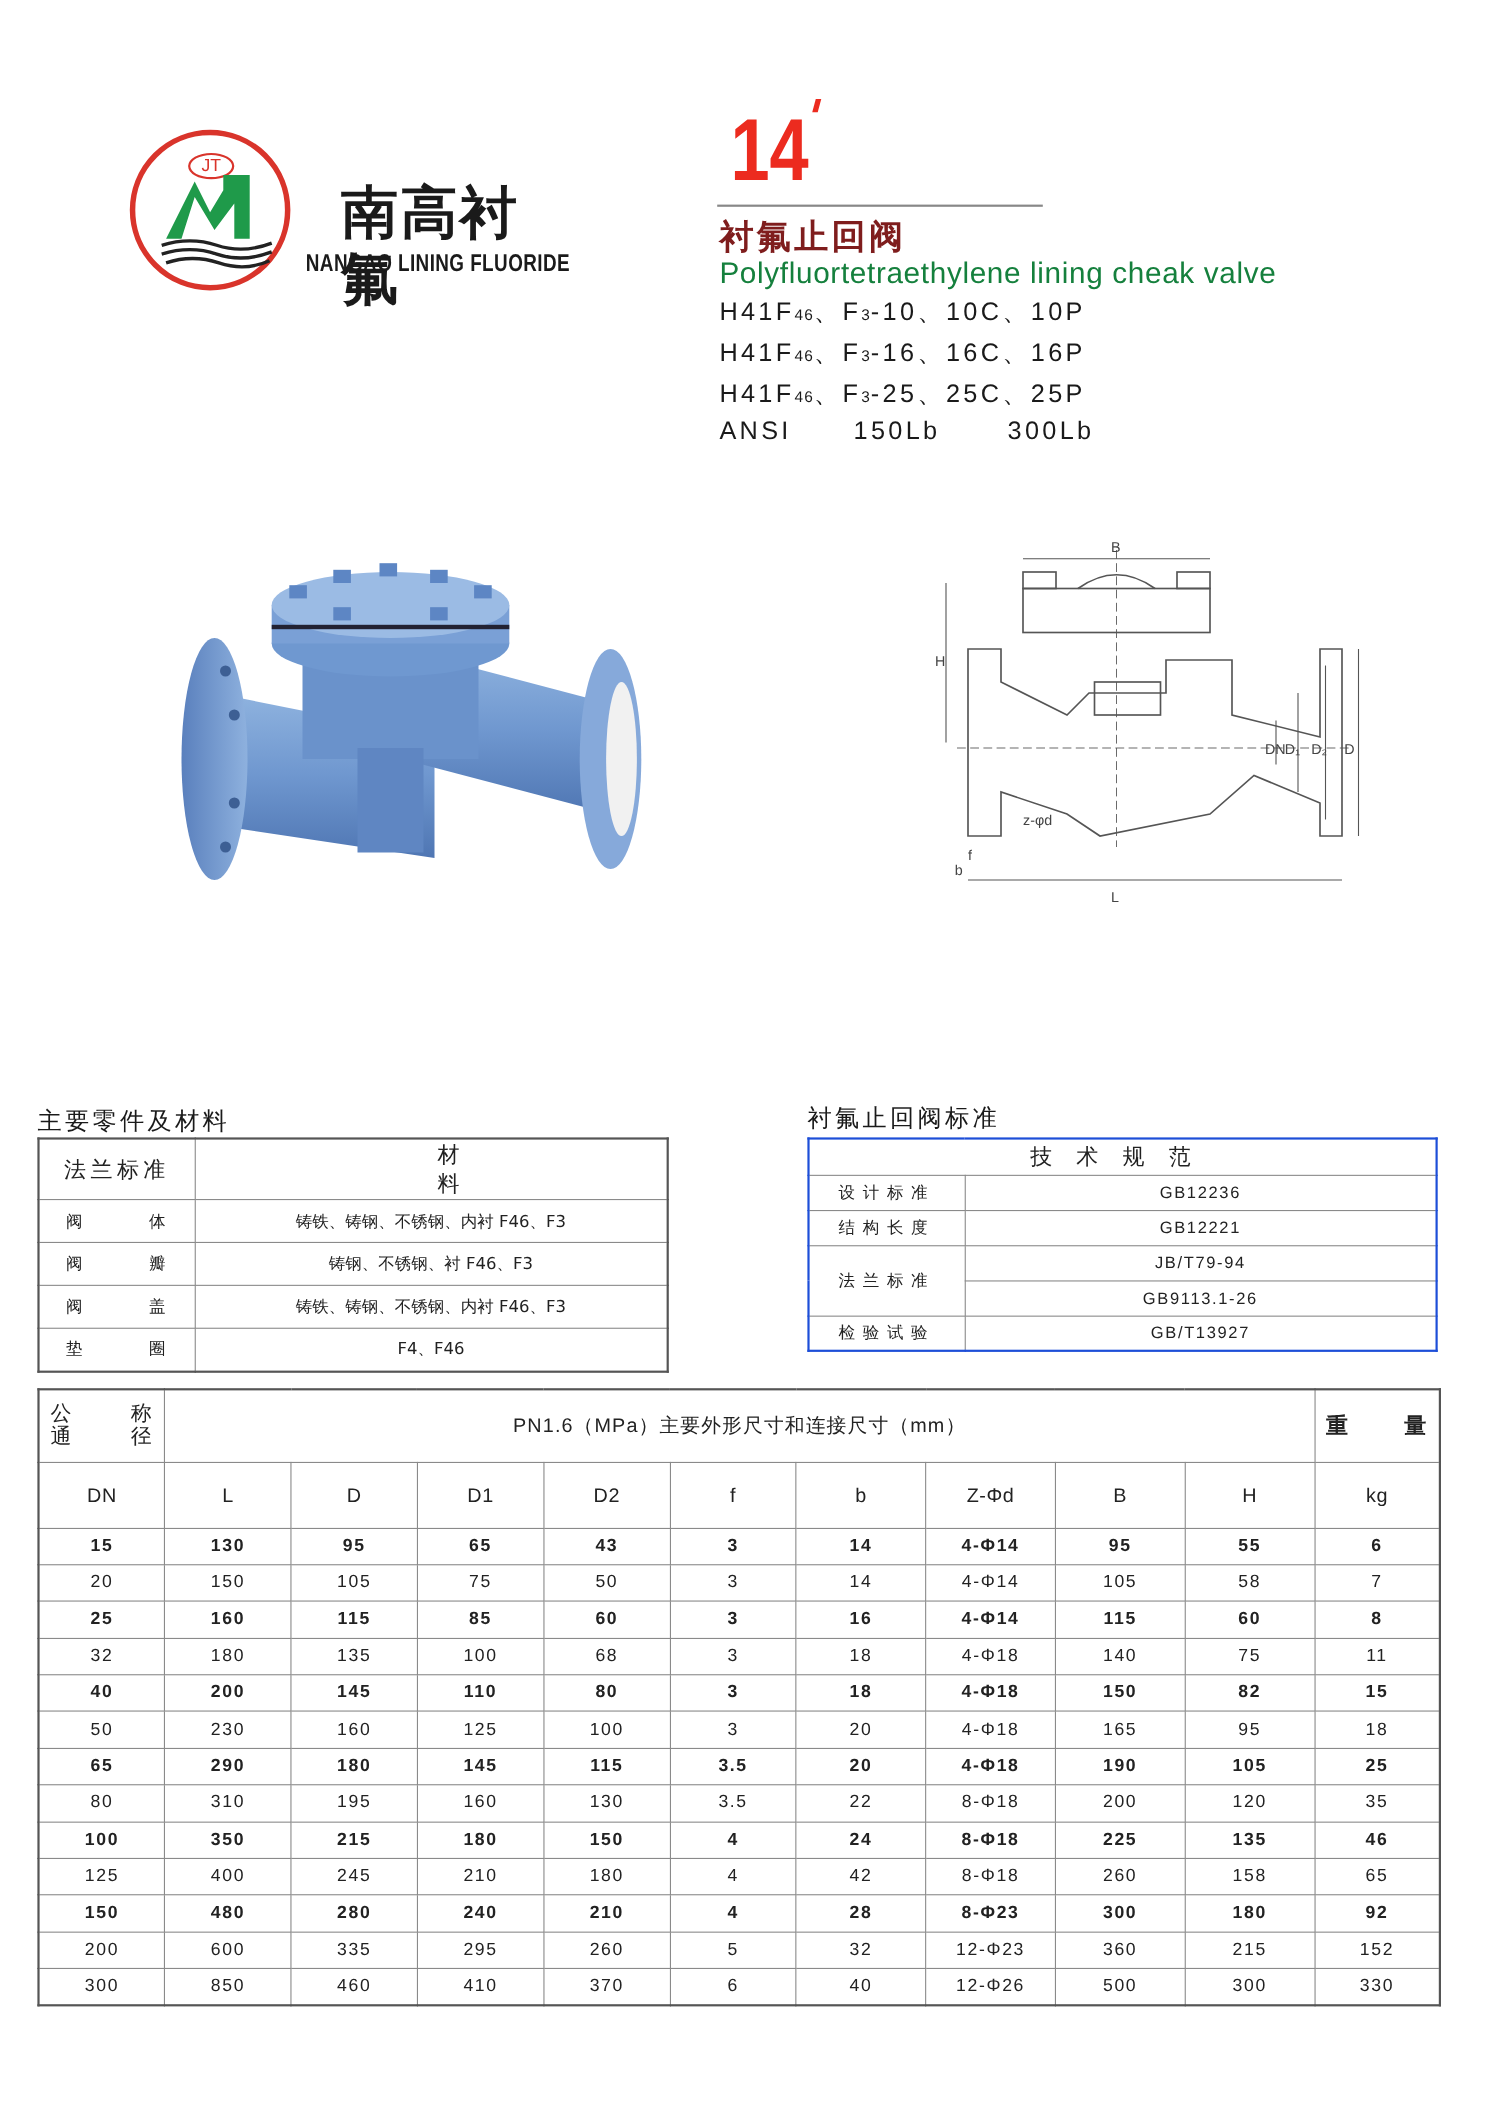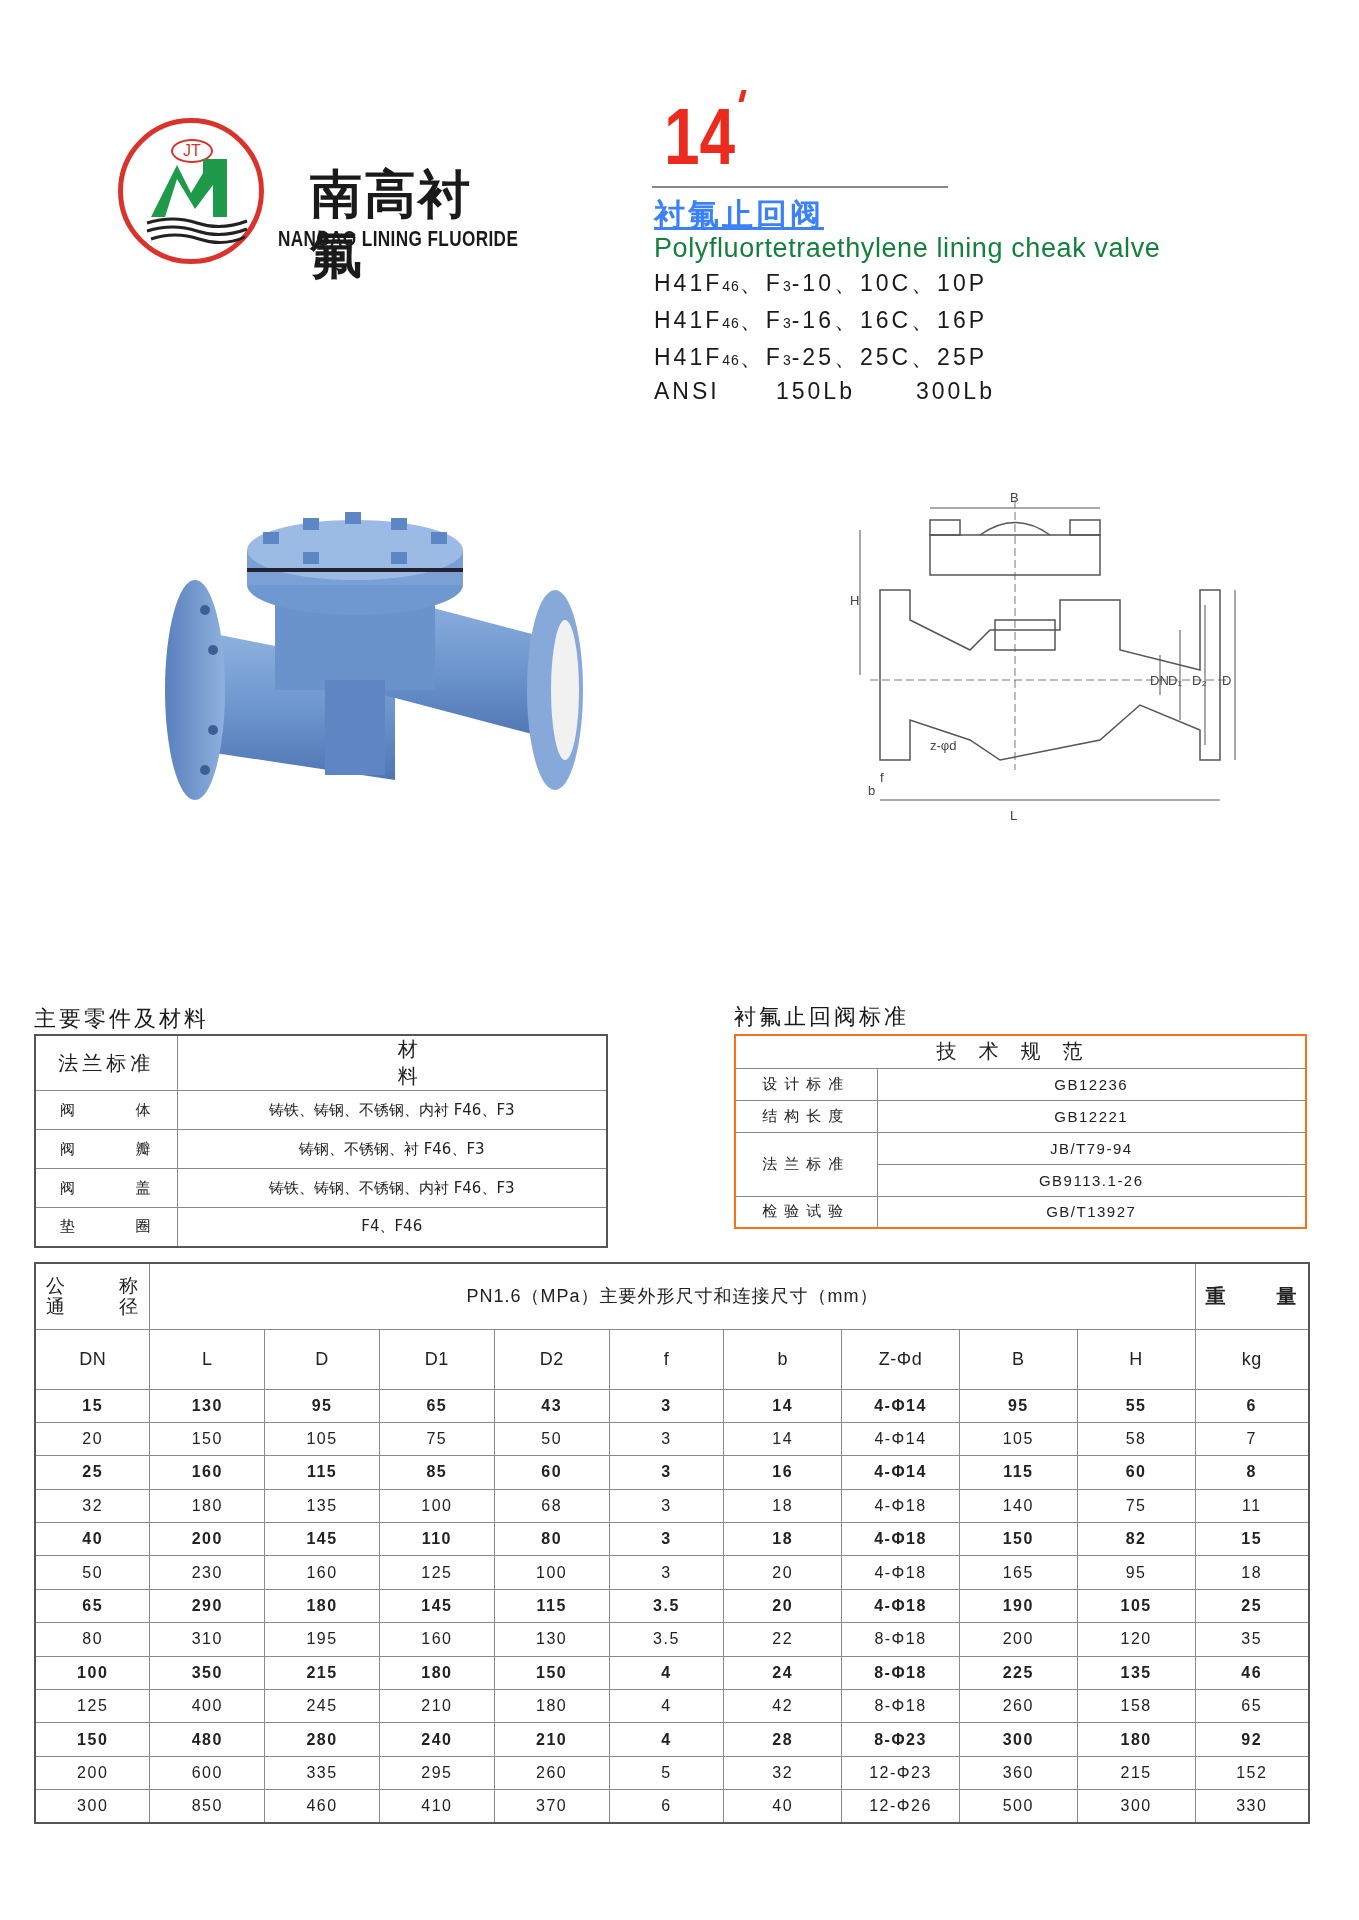--- a/index.html
+++ b/index.html
@@ -12,21 +12,21 @@
   .logo-jt { position: absolute; left: 48px; top: 16px; width: 42px; height: 24px; border: 2px solid #d9342b; border-radius: 50%; color: #d9342b; font-family: "Liberation Sans", sans-serif; font-size: 16px; line-height: 20px; text-align: center; }
   .logo-m { position: absolute; left: 24px; top: 36px; width: 96px; height: 60px; }
   .logo-waves { position: absolute; left: 22px; top: 92px; width: 104px; height: 30px; }
   .logo-cn { position: absolute; left: 160px; top: 46px; font-family: "DejaVu Sans", sans-serif; font-weight: bold; font-size: 52px; letter-spacing: 2px; color: #1a1a1a; line-height: 60px; margin-left: 32px; }
   .logo-en { position: absolute; left: 160px; top: 108px; font-family: "Liberation Sans", sans-serif; font-size: 22px; font-weight: bold; color: #1a1a1a; transform: scaleX(0.78); transform-origin: left top; letter-spacing: 0.5px; white-space: nowrap; }
 
   .page-num { position: absolute; left: 664px; top: 92px; font-family: "Liberation Sans", sans-serif; font-weight: bold; font-size: 80px; color: #ec2b1f; line-height: 90px; transform: scaleX(0.8); transform-origin: left top; }
   .page-num-mark { position: absolute; left: 740px; top: 90px; width: 5px; height: 12px; background: #ec2b1f; transform: skewX(-15deg); }
   .title-rule { position: absolute; left: 652px; top: 186px; width: 296px; height: 2px; background: #888; }
 
-  .title-cn { position: absolute; left: 654px; top: 194px; font-family: "DejaVu Sans", sans-serif; font-weight: bold; font-size: 31px; letter-spacing: 3px; color: #3b82f6; text-decoration: underline; }
+  .title-cn { position: absolute; left: 654px; top: 194px; font-family: "DejaVu Sans", sans-serif; font-weight: bold; font-size: 31px; letter-spacing: 3px; color: #7f1d1d; }
   .title-en { position: absolute; left: 654px; top: 233px; font-family: "Liberation Sans", sans-serif; font-size: 27px; color: #15803d; letter-spacing: 0.6px; white-space: nowrap; }
   .model-line { position: absolute; left: 654px; font-family: "Liberation Sans", sans-serif; font-size: 23px; color: #1a1a1a; letter-spacing: 3px; white-space: nowrap; }
   .model-line sub { font-size: 14px; vertical-align: baseline; letter-spacing: 1px; }
   .ansi-line { position: absolute; left: 654px; top: 378px; font-family: "Liberation Sans", sans-serif; font-size: 23px; letter-spacing: 3px; color: #1a1a1a; white-space: nowrap; }
   .ansi-line span { display: inline-block; }
 
   
   .photo { position: absolute; left: 155px; top: 480px; width: 450px; height: 360px; }
   .drawing { position: absolute; left: 850px; top: 480px; width: 400px; height: 360px; }
 
@@ -37,21 +37,21 @@
   table { border-collapse: collapse; position: absolute; }
   td, th { border: 1px solid #8a8a8a; font-weight: normal; text-align: center; color: #222; }
   .mat-table { left: 34px; top: 1034px; width: 574px; border: 2px solid #555; }
   .mat-table td { height: 39px; font-size: 15px; }
   .mat-table th { height: 40px; font-size: 20px; letter-spacing: 4px; }
   .mat-table .c1 { width: 142px; }
   .mat-table .name { display: flex; justify-content: space-between; padding: 0 26px 0 24px; font-size: 15px; }
   .mat-table .mat-head { letter-spacing: 0; padding-left: 32px; }
   .mat-table .mat-head span { display: inline-block; width: 226px; }
 
-  .std-table { left: 734px; top: 1034px; width: 573px; border: 2px solid #f97316; }
+  .std-table { left: 734px; top: 1034px; width: 573px; border: 2px solid #1d4ed8; }
   .std-table td { height: 32px; font-size: 15px; font-family: "Liberation Sans", sans-serif; letter-spacing: 1.5px; }
   .std-table th { height: 33px; font-size: 20px; letter-spacing: 22px; }
   .std-table .lab { width: 142px; font-family: "DejaVu Sans", sans-serif; font-size: 15px; letter-spacing: 7px; }
 
   .dim-table { left: 34px; top: 1262px; width: 1276px; border: 2px solid #555; }
   .dim-table td { font-family: "Liberation Sans", sans-serif; font-size: 16px; height: 33.4px; letter-spacing: 1.5px; }
   .dim-table tr.hdr1 td { height: 66px; }
   .dim-table tr.hdr2 td { height: 60px; font-size: 18px; letter-spacing: 0.5px; }
   .dim-table .gong { text-align: left; padding: 0 10px; font-family: "DejaVu Sans", sans-serif; font-size: 19px; line-height: 21px; }
   .dim-table .gong div { display: flex; justify-content: space-between; }

